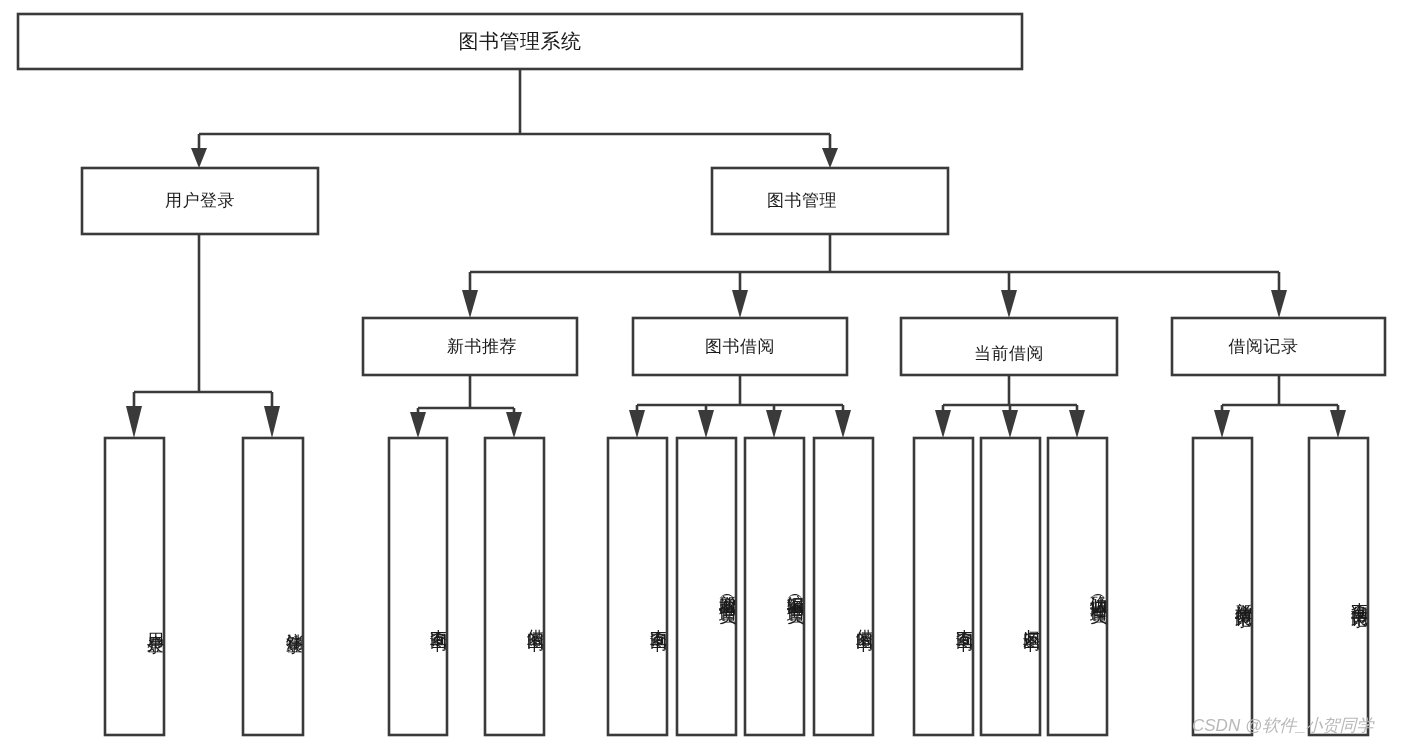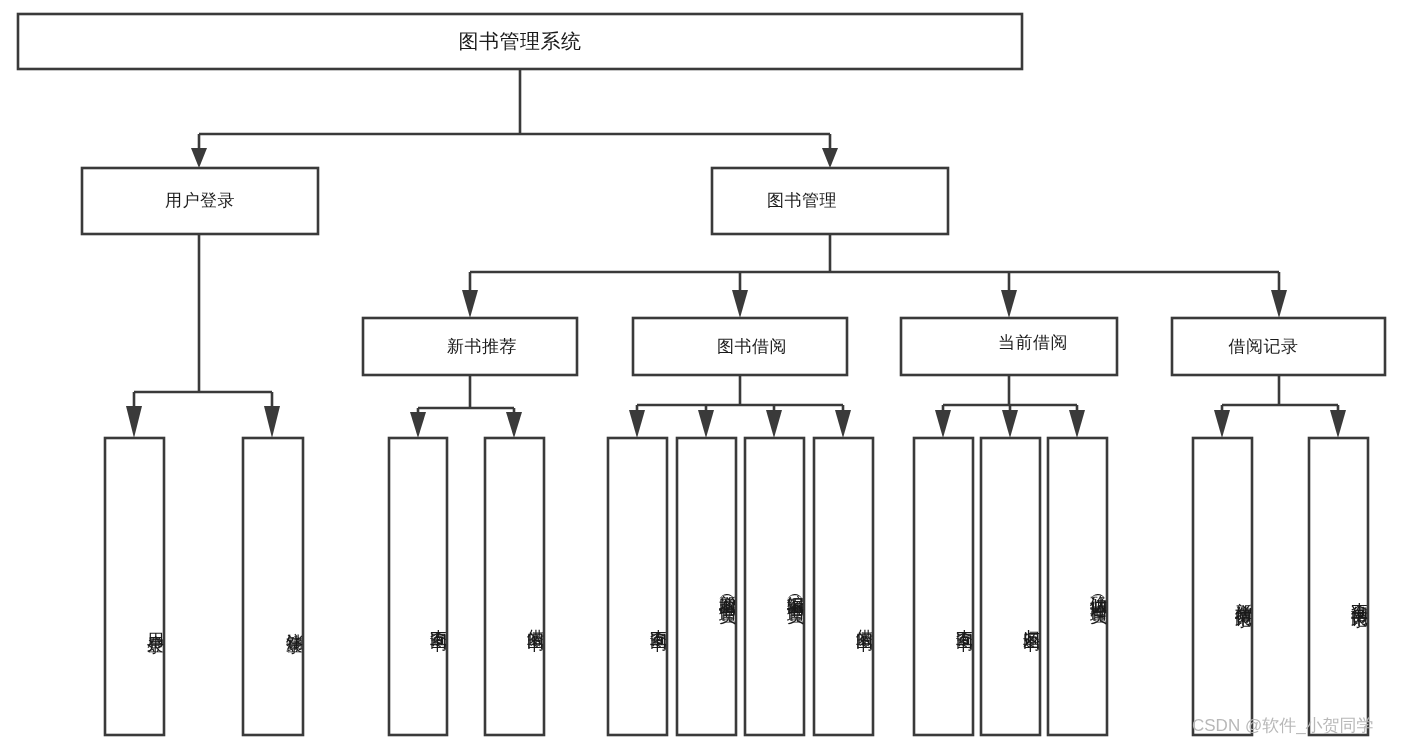--- a/index.html
+++ b/index.html
@@ -66,20 +66,21 @@
   }
   .watermark {
     position: absolute;
     left: 1192px;
     top: 714px;
     font-size: 17px;
     color: #b8b8b8;
     font-family: "Liberation Sans", "DejaVu Sans", sans-serif;
     white-space: nowrap;
     pointer-events: none;
+    font-style: italic;
   }
 </style>
 </head>
 <body>
 
 <div id="diagram-root">
 
   <svg class="diagram-canvas" viewBox="0 0 1405 747">
 
     <path class="connector" d="M 520 69 L 520 134"></path>
@@ -173,22 +174,22 @@
     <rect class="node-rect" x="1309" y="438" width="59" height="297"></rect>
 
   </svg>
 
   <div class="node-label" style="left:18px; top:14px; width:1004px; height:55px; font-size:20px;">图书管理系统</div>
 
   <div class="node-label" style="left:82px; top:168px; width:236px; height:66px;">用户登录</div>
   <div class="node-label" style="left:684px; top:168px; width:236px; height:66px;">图书管理</div>
 
   <div class="node-label" style="left:363px; top:318px; width:214px; height:57px;margin-left:12px;">新书推荐</div>
-  <div class="node-label" style="left:633px; top:318px; width:214px; height:57px;margin-left:12px;">图书借阅</div>
-  <div class="node-label" style="left:901px; top:307px; width:216px; height:72px;padding-left:24px;">当前借阅</div>
+  <div class="node-label" style="left:633px; top:318px; width:214px; height:57px;">图书借阅</div>
+  <div class="node-label" style="left:901px; top:318px; width:216px; height:72px;">当前借阅</div>
   <div class="node-label" style="left:1172px; top:318px; width:183px; height:57px;">借阅记录</div>
 
   <div class="node-label vertical" style="left:105px; top:510px; width:59px; height:225px;">用户登录</div>
   <div class="node-label vertical" style="left:243px; top:510px; width:60px; height:225px;">注销登录</div>
 
   <div class="node-label vertical" style="left:389px; top:505px; width:58px; height:230px;">查询图书</div>
   <div class="node-label vertical" style="left:485px; top:505px; width:59px; height:230px;">借阅图书</div>
 
   <div class="node-label vertical" style="left:608px; top:505px; width:59px; height:230px;">查询图书</div>
   <div class="node-label vertical" style="left:677px; top:445px; width:59px; height:290px;">新增图书（管理员）</div>

